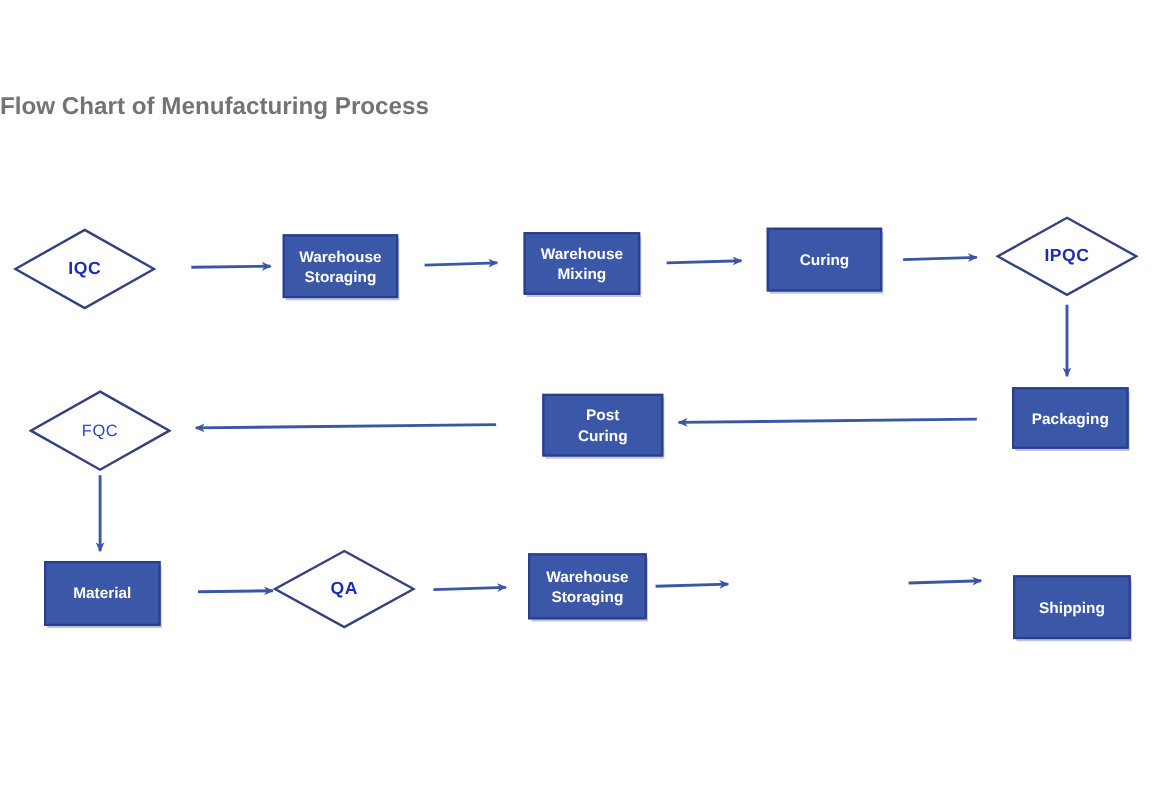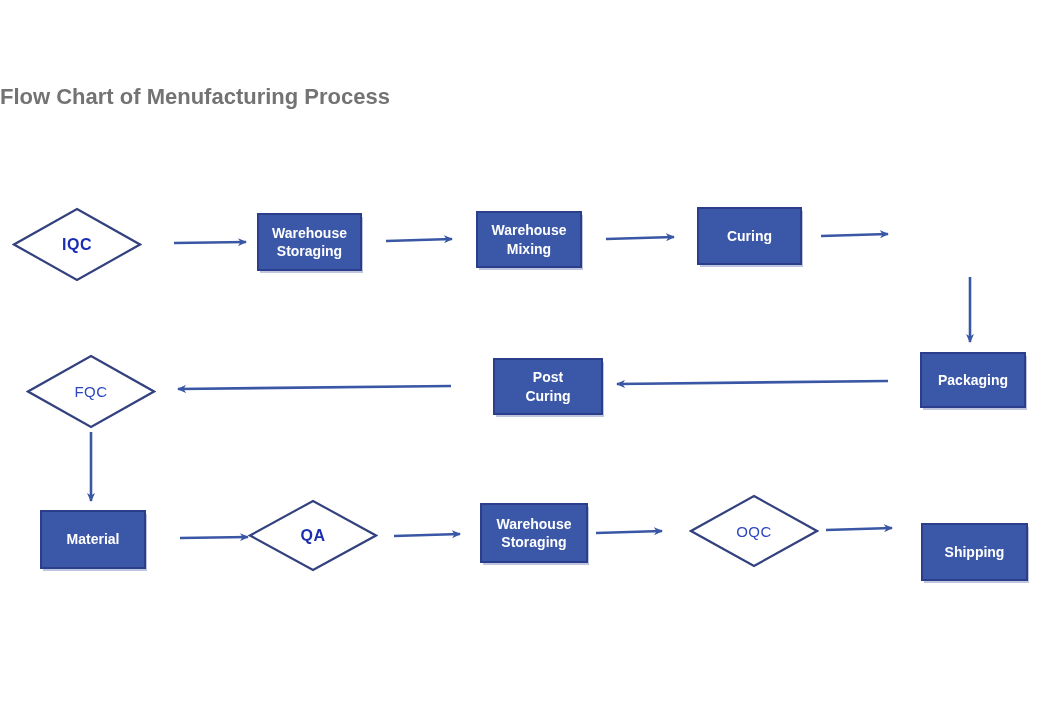--- a/index.html
+++ b/index.html
@@ -86,20 +86,26 @@
   </div>
 
   <div class="proc" style="left:257px; top:213px; width:105px; height:58px;">Warehouse
 Storaging</div>
 
   <div class="proc" style="left:476px; top:211px; width:106px; height:57px;">Warehouse
 Mixing</div>
 
   <div class="proc" style="left:697px; top:207px; width:105px; height:58px;">Curing</div>
 
+  <div class="diamond" style="left:905px; top:196px; width:130px; height:74px;">
+    <svg viewBox="0 0 130 75" preserveAspectRatio="none">
+      <polygon points="65,2 128,37.5 65,73 2,37.5" fill="#FFFFFF" stroke="#33417E" stroke-width="2.2"></polygon>
+    </svg>
+    <span class="dlabel bold">IPQC</span>
+  </div>
 
   <div class="proc" style="left:920px; top:352px; width:106px; height:56px;">Packaging</div>
 
   <div class="proc" style="left:493px; top:358px; width:110px; height:57px;">Post
 Curing</div>
 
   <div class="diamond" style="left:26px; top:354px; width:130px; height:75px;">
     <svg viewBox="0 0 130 75" preserveAspectRatio="none">
       <polygon points="65,2 128,37.5 65,73 2,37.5" fill="#FFFFFF" stroke="#33417E" stroke-width="2.2"></polygon>
     </svg>
@@ -111,22 +117,16 @@
   <div class="diamond" style="left:248px; top:499px; width:130px; height:73px;">
     <svg viewBox="0 0 130 75" preserveAspectRatio="none">
       <polygon points="65,2 128,37.5 65,73 2,37.5" fill="#FFFFFF" stroke="#33417E" stroke-width="2.2"></polygon>
     </svg>
     <span class="dlabel bold">QA</span>
   </div>
 
   <div class="proc" style="left:480px; top:503px; width:108px; height:60px;">Warehouse
 Storaging</div>
 
-  <div class="diamond" style="left:689px; top:494px; width:130px; height:74px;">
-    <svg viewBox="0 0 130 75" preserveAspectRatio="none">
-      <polygon points="65,2 128,37.5 65,73 2,37.5" fill="#FFFFFF" stroke="#33417E" stroke-width="2.2"></polygon>
-    </svg>
-    <span class="dlabel reg">OQC</span>
-  </div>
 
   <div class="proc" style="left:921px; top:499px; width:107px; height:58px;margin-top:24px;">Shipping</div>
 
 </div>
 
 </body></html>

